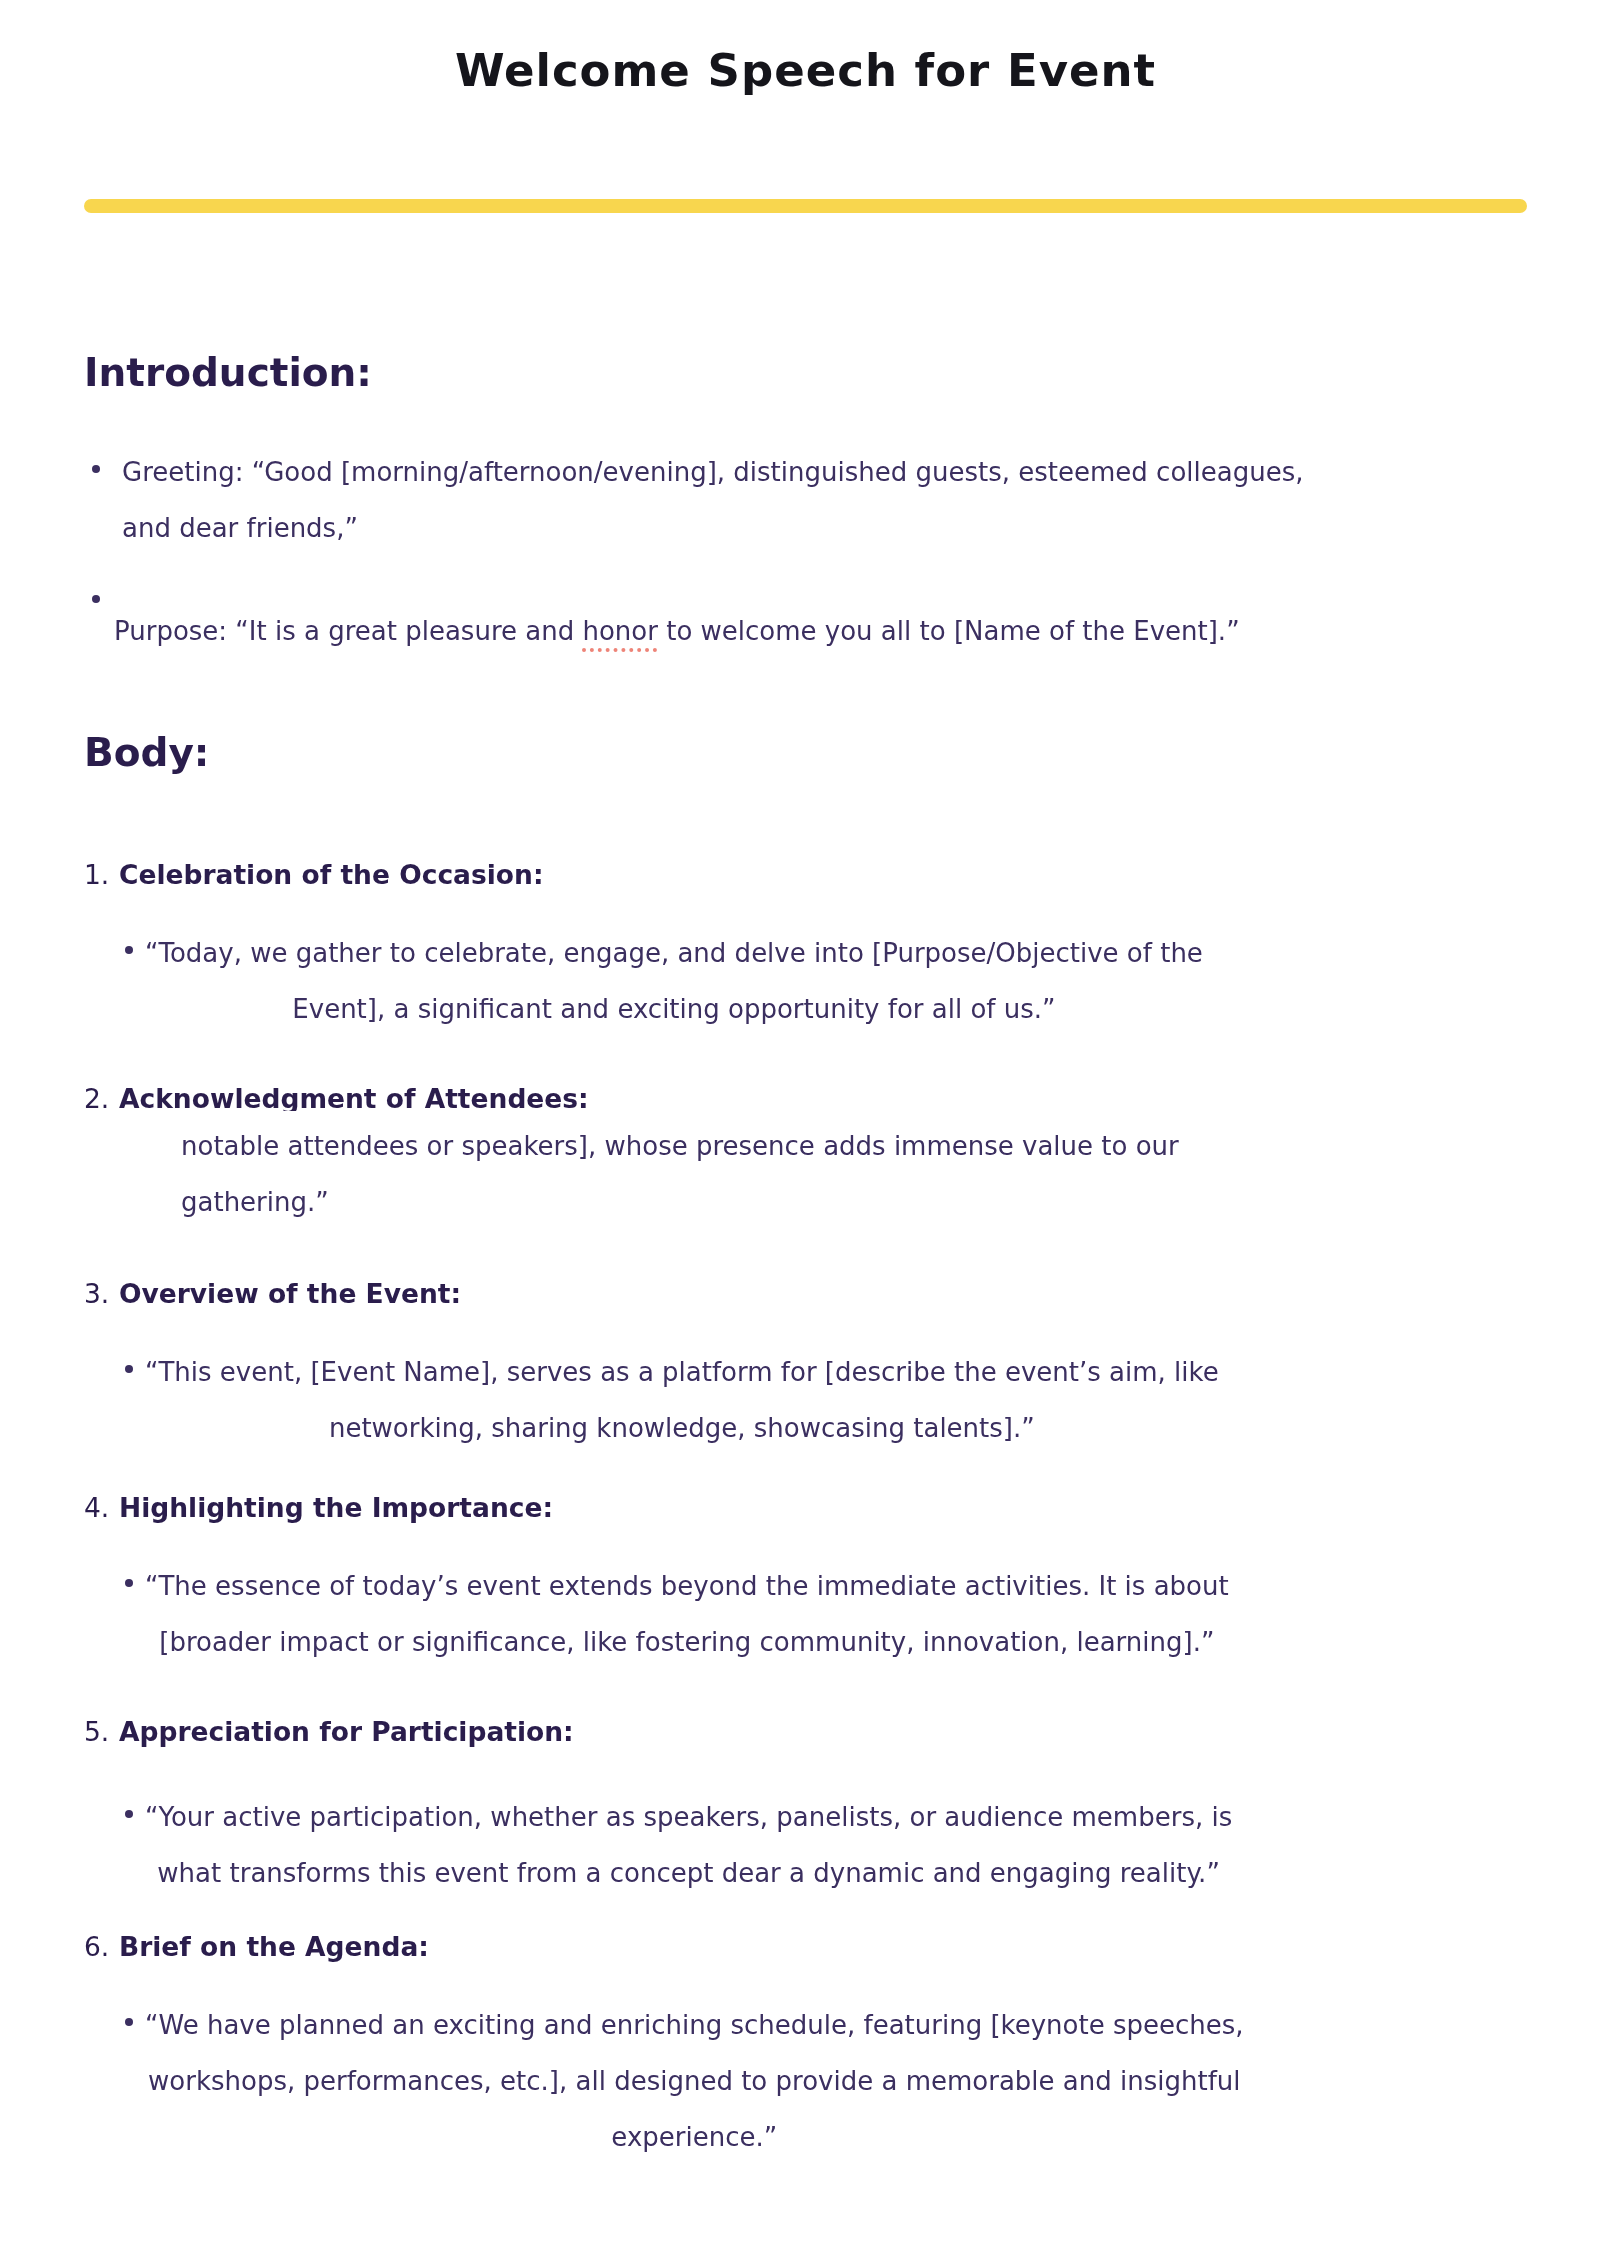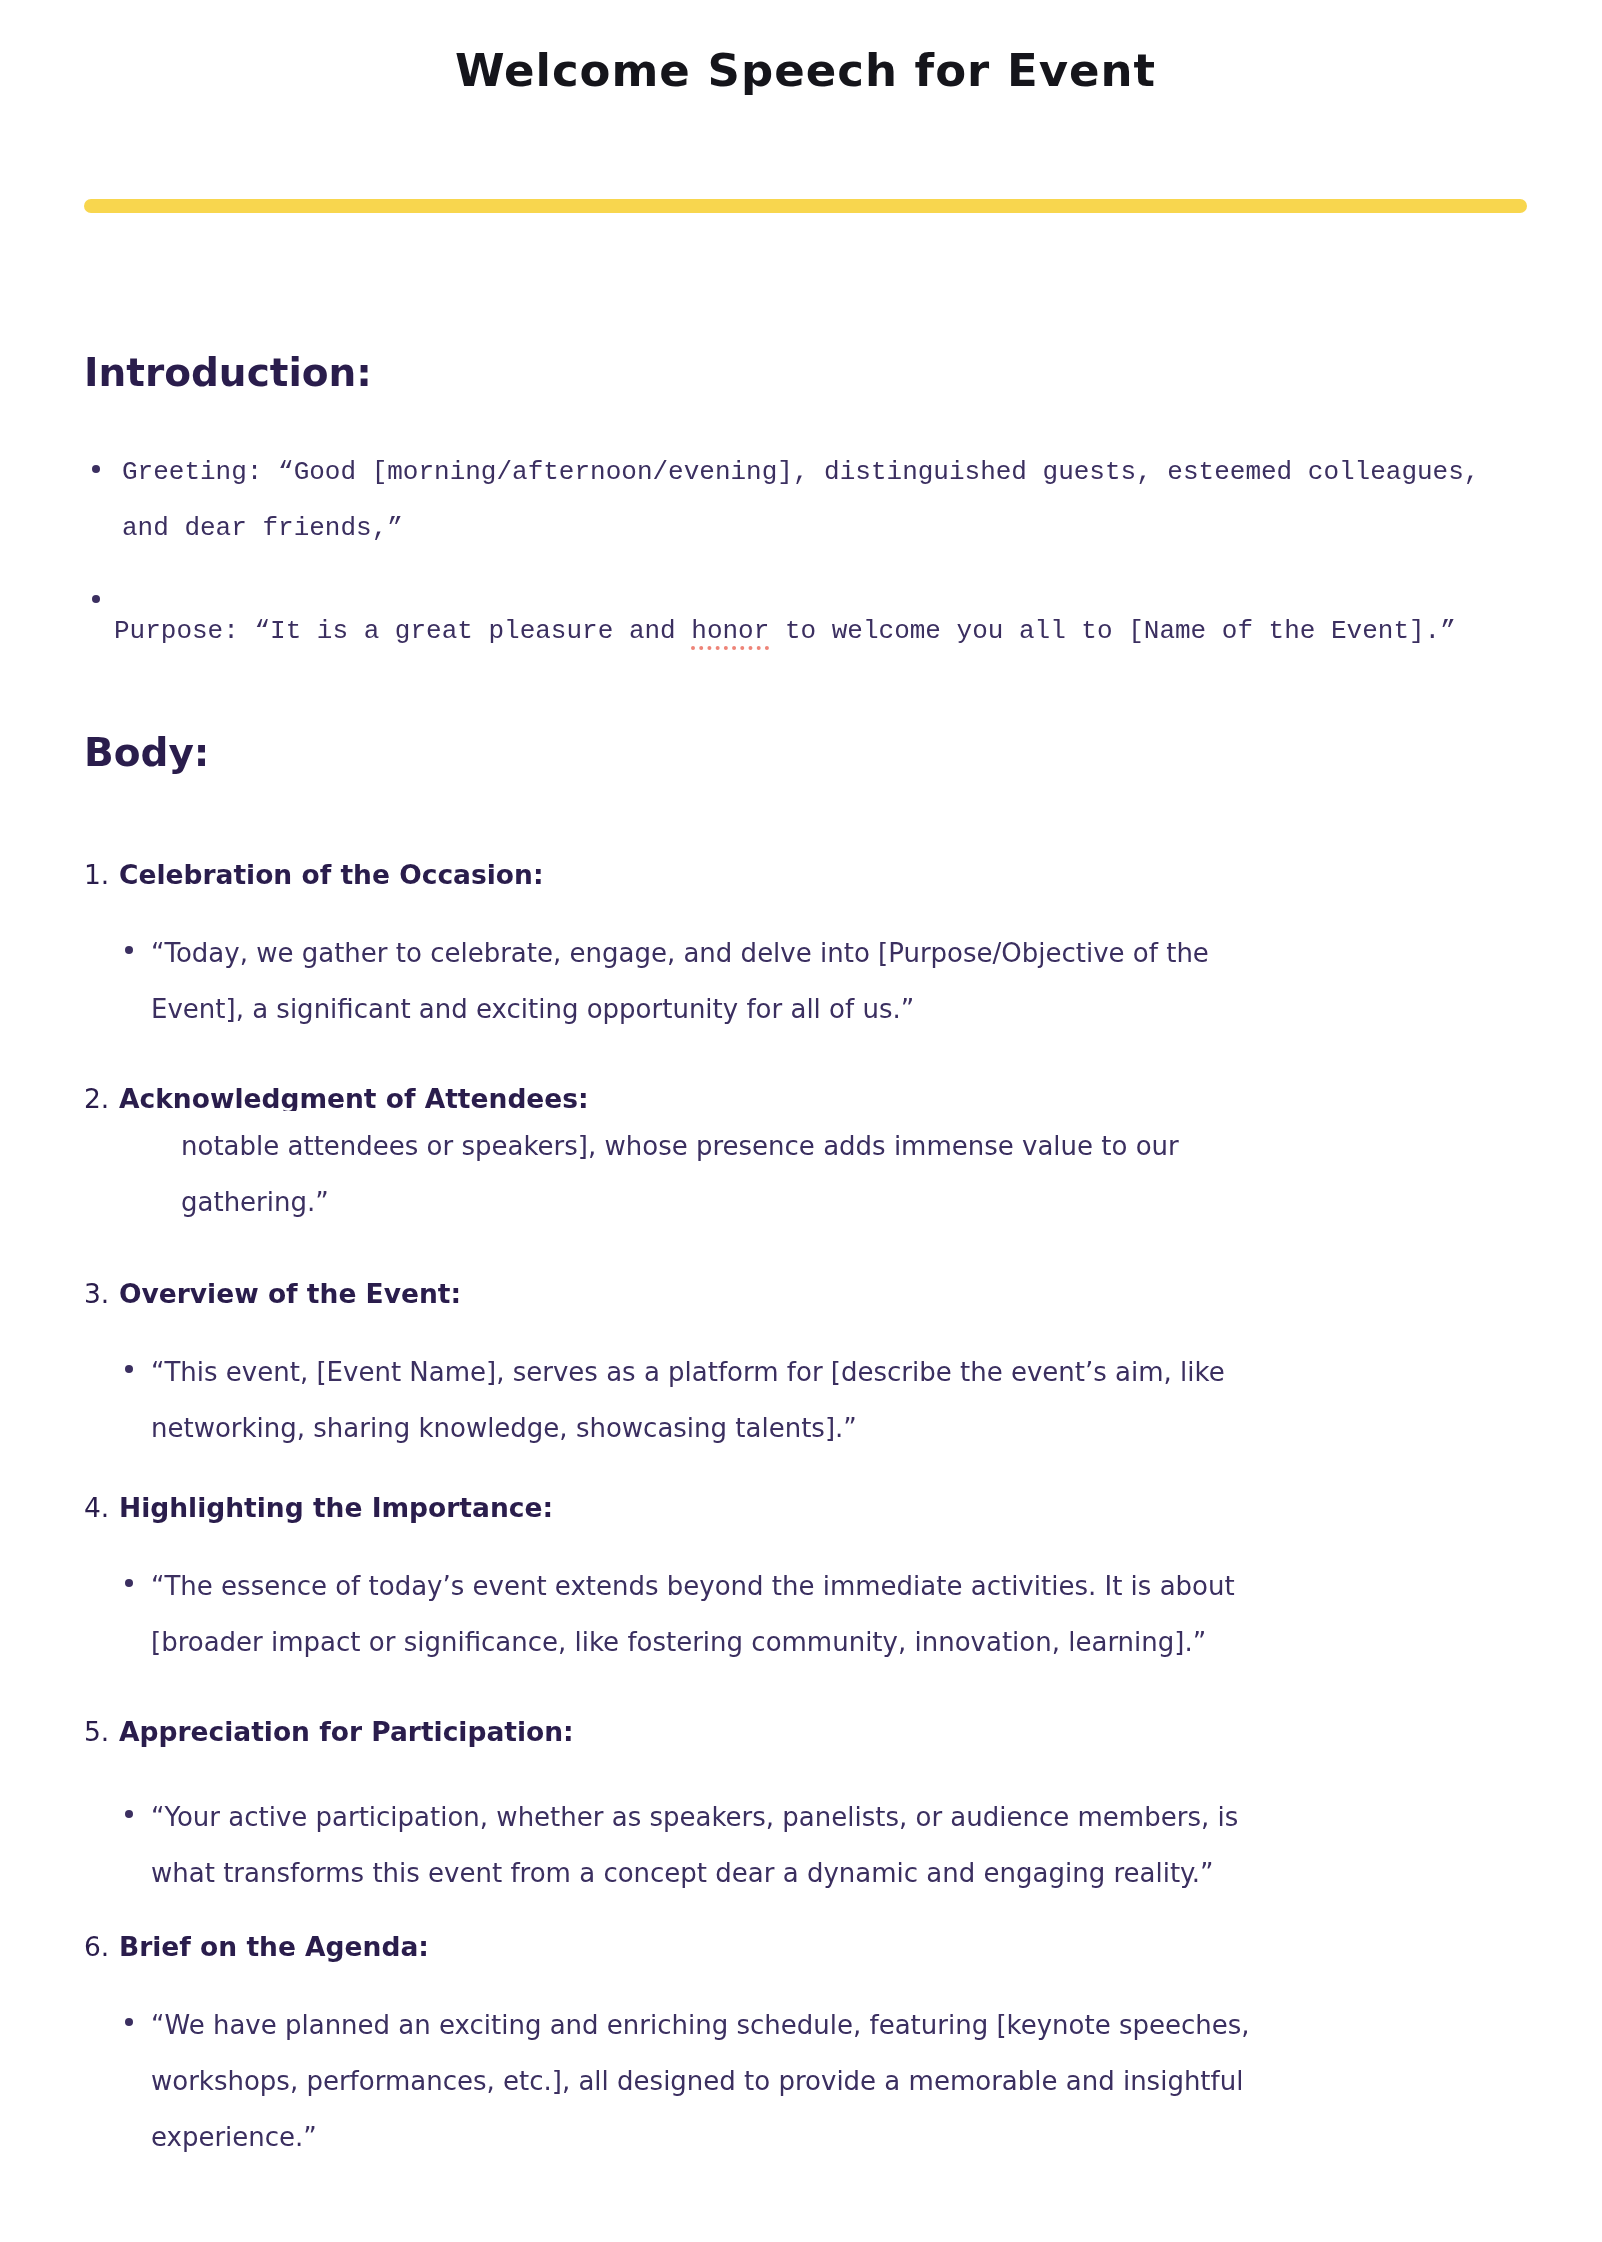--- a/index.html
+++ b/index.html
@@ -26,41 +26,41 @@
   }
   .divider{
     margin-top:103px;height:14px;border-radius:7px;background:var(--accent);
   }
   .section-heading{
     font-size:39px;line-height:44px;font-weight:700;color:var(--ink-heading);
   }
   .intro-heading{margin-top:138px;}
   .body-heading{margin-top:72px;}
 
-  .intro-list{margin-top:49px;font-family:Liberation Mono, monospace;}
+  .intro-list{margin-top:49px;}
   .bullet-row{display:flex;align-items:flex-start;}
   .dot{
     flex:0 0 8px;width:8px;height:8px;border-radius:50%;
     background:var(--ink-body);margin-top:21px;
   }
   .intro-list .bullet-row{padding-left:8px;}
   .intro-list .bullet-row + .bullet-row{margin-top:18px;flex-direction:column;}
   .intro-list .bullet-text{margin-left:22px;}
   .bullet-text{
     font-size:26px;line-height:56px;color:var(--ink-body);
   }
   .text-line{display:block;}
 
   .num-heading{display:flex;font-size:26.5px;line-height:36px;color:var(--ink-heading);}
   .num{flex:0 0 35px;width:35px;font-weight:400;}
   .num-heading-text{font-weight:700;}
 
   .numbered-item .sub-list{margin-top:32px;}
   .sub-list .bullet-row{padding-left:41px;}
-  .sub-list .bullet-text{margin-left:18px;}
+  .sub-list .bullet-text{margin-left:12px;text-align:center;}
 
   .item-1{margin-top:82px;}
   .item-2{margin-top:44px;}
   .item-3{margin-top:46px;}
   .item-4{margin-top:34px;}
   .item-5{margin-top:44px;}
   .item-5 .sub-list{margin-top:39px;}
   .item-6{margin-top:28px;}
 
   

